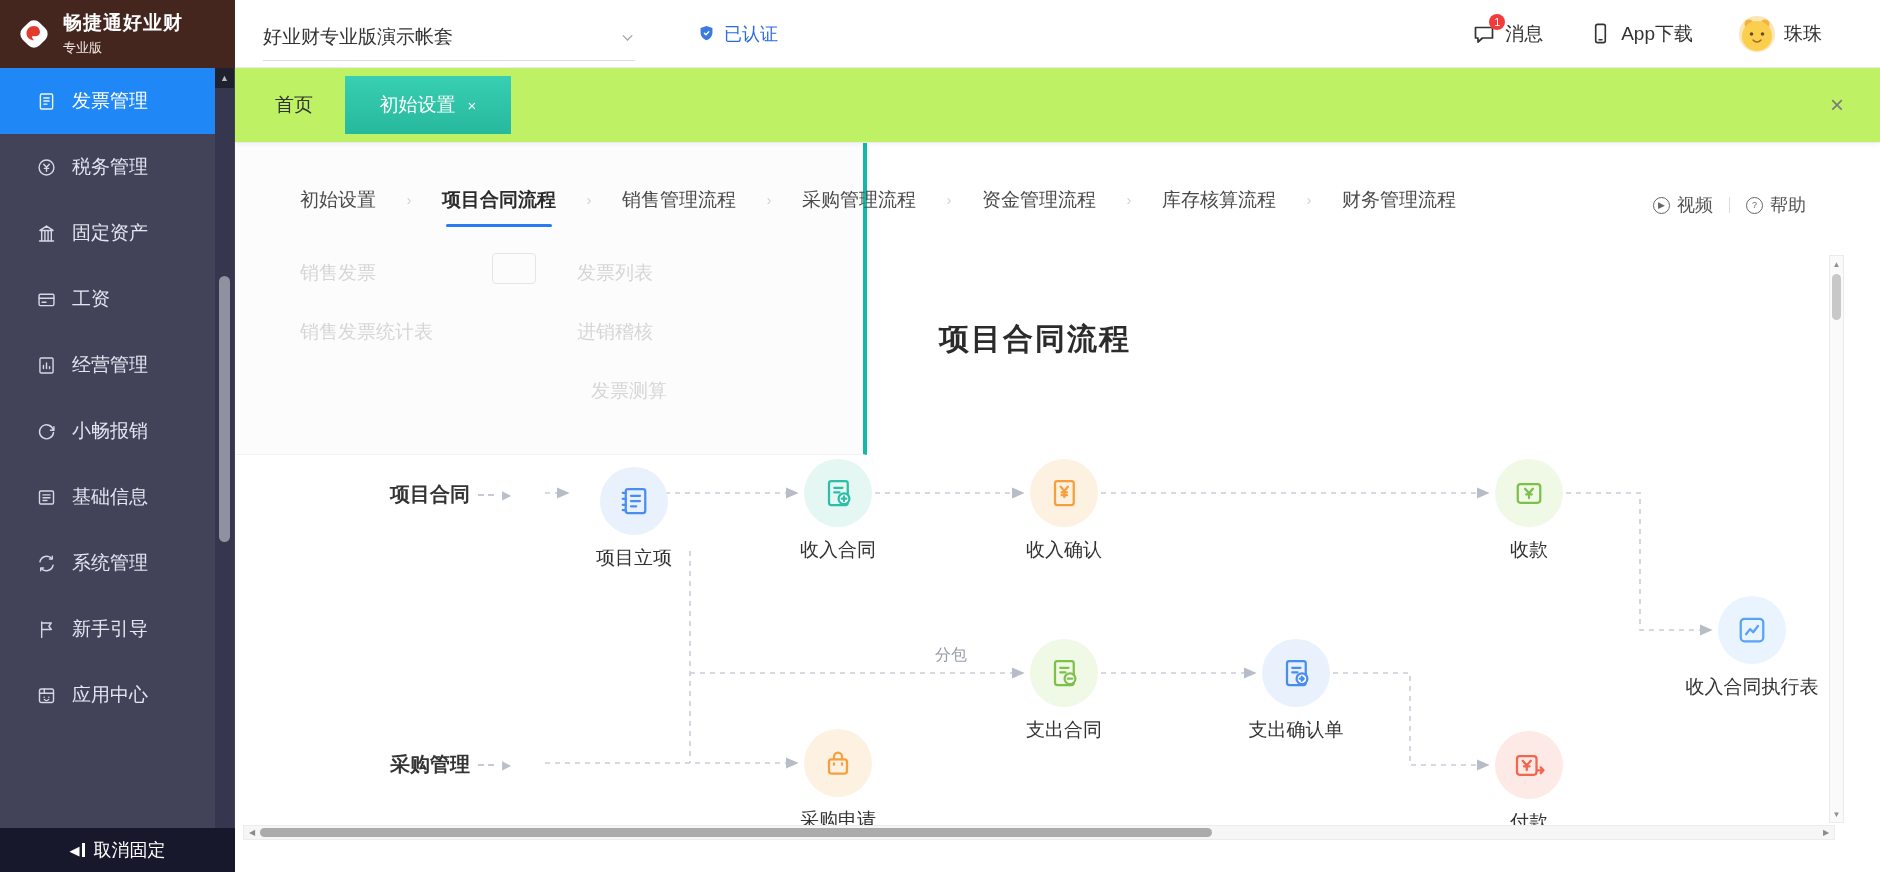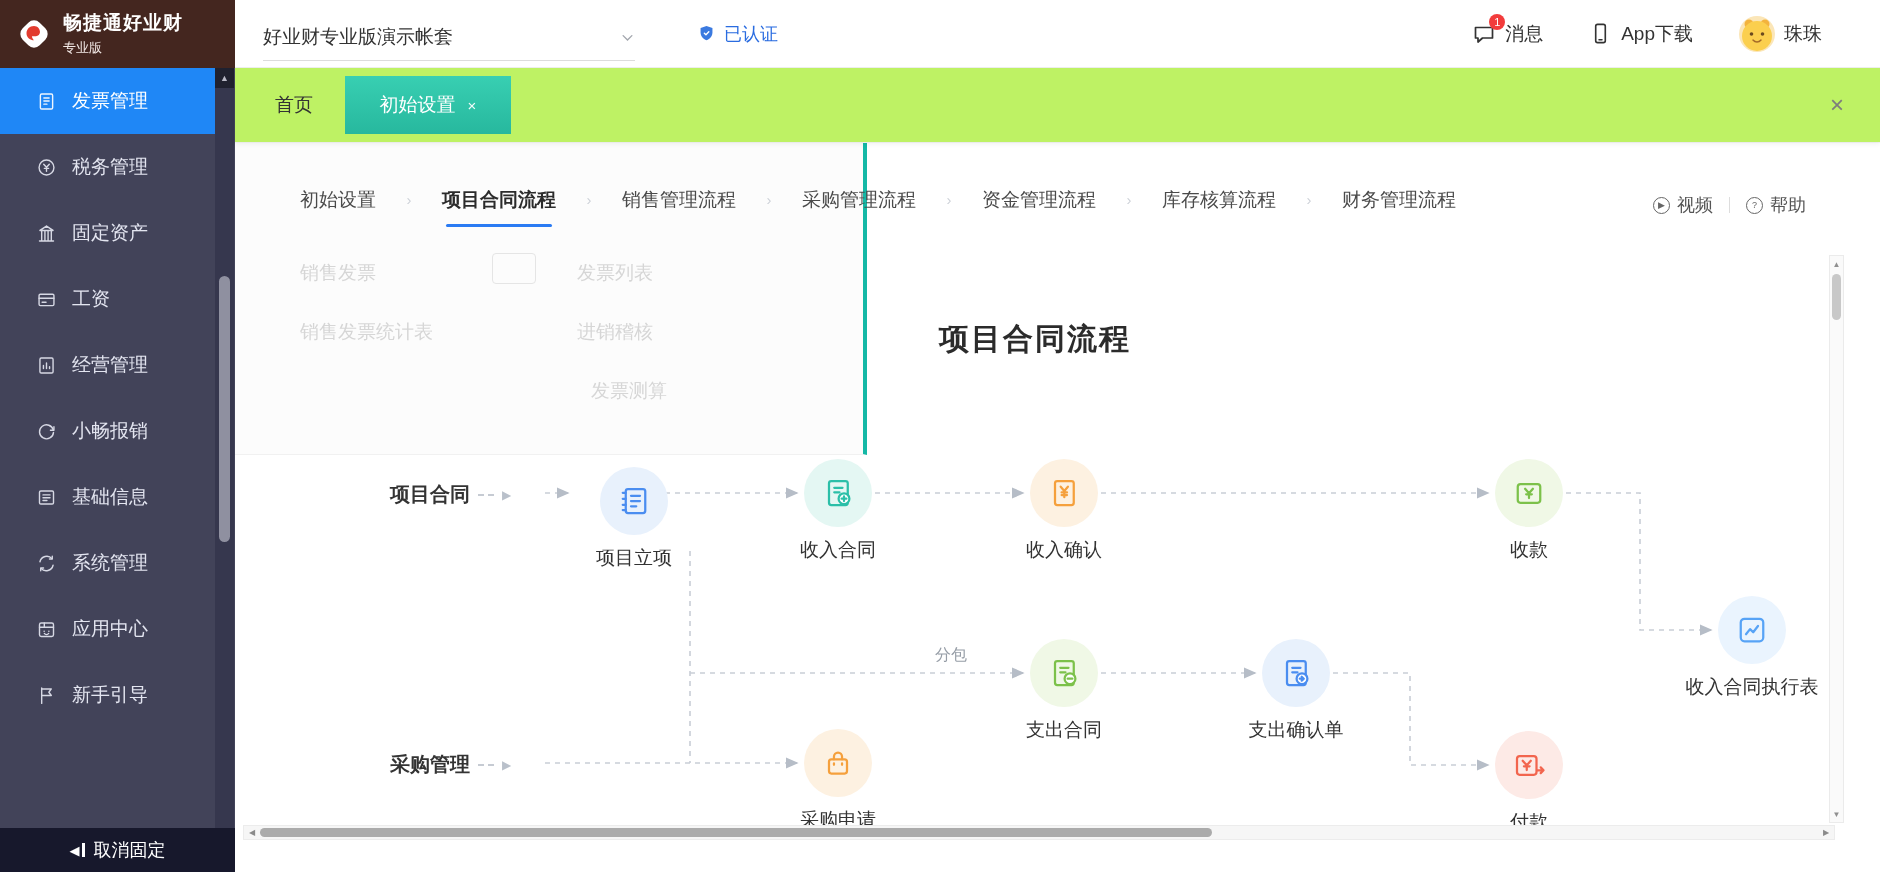--- a/index.html
+++ b/index.html
@@ -251,37 +251,37 @@
             <svg viewBox="0 0 24 24" width="21" height="21" fill="none" stroke="currentColor" stroke-width="1.6" stroke-linecap="round" stroke-linejoin="round">
               <path d="M4.5 10a8 8 0 0 1 13.8-3.6M19.5 14a8 8 0 0 1-13.8 3.6"></path>
               <path d="M18.6 3.6v3.2h-3.2M5.4 20.4v-3.2h3.2"></path>
             </svg>
           </span>
           <span class="side-label">系统管理</span>
         </div>
         <div class="side-item">
           <span class="side-icon">
             <svg viewBox="0 0 24 24" width="21" height="21" fill="none" stroke="currentColor" stroke-width="1.6" stroke-linecap="round" stroke-linejoin="round">
+              <path d="M6.5 21V3.5"></path>
+              <path d="M6.5 4.5h11l-2.8 3.75L17.5 12h-11"></path>
+            </svg>
+          </span>
+          <span class="side-label">新手引导</span>
+        </div>
+        <div class="side-item">
+          <span class="side-icon">
+            <svg viewBox="0 0 24 24" width="21" height="21" fill="none" stroke="currentColor" stroke-width="1.6" stroke-linecap="round" stroke-linejoin="round">
               <rect x="4" y="4.5" width="16" height="15.5" rx="2"></rect>
               <path d="M4 9.5h16M9.5 4.5V9"></path>
               <circle cx="9.3" cy="14" r="0.9" fill="currentColor" stroke="none"></circle>
               <circle cx="14.7" cy="14" r="0.9" fill="currentColor" stroke="none"></circle>
               <path d="M9.5 16.5c.7.9 1.5 1.3 2.5 1.3s1.8-.4 2.5-1.3"></path>
             </svg>
           </span>
           <span class="side-label">应用中心</span>
-        </div>
-        <div class="side-item">
-          <span class="side-icon">
-            <svg viewBox="0 0 24 24" width="21" height="21" fill="none" stroke="currentColor" stroke-width="1.6" stroke-linecap="round" stroke-linejoin="round">
-              <path d="M6.5 21V3.5"></path>
-              <path d="M6.5 4.5h11l-2.8 3.75L17.5 12h-11"></path>
-            </svg>
-          </span>
-          <span class="side-label">新手引导</span>
         </div>
       </nav>
     <div class="side-scroll">
       <div class="side-scroll-btn">▲</div>
       <div class="side-thumb"></div>
     </div>
   </aside>
   <div class="pinbar">
     <span class="pin-icon">
         <span>◀</span>

